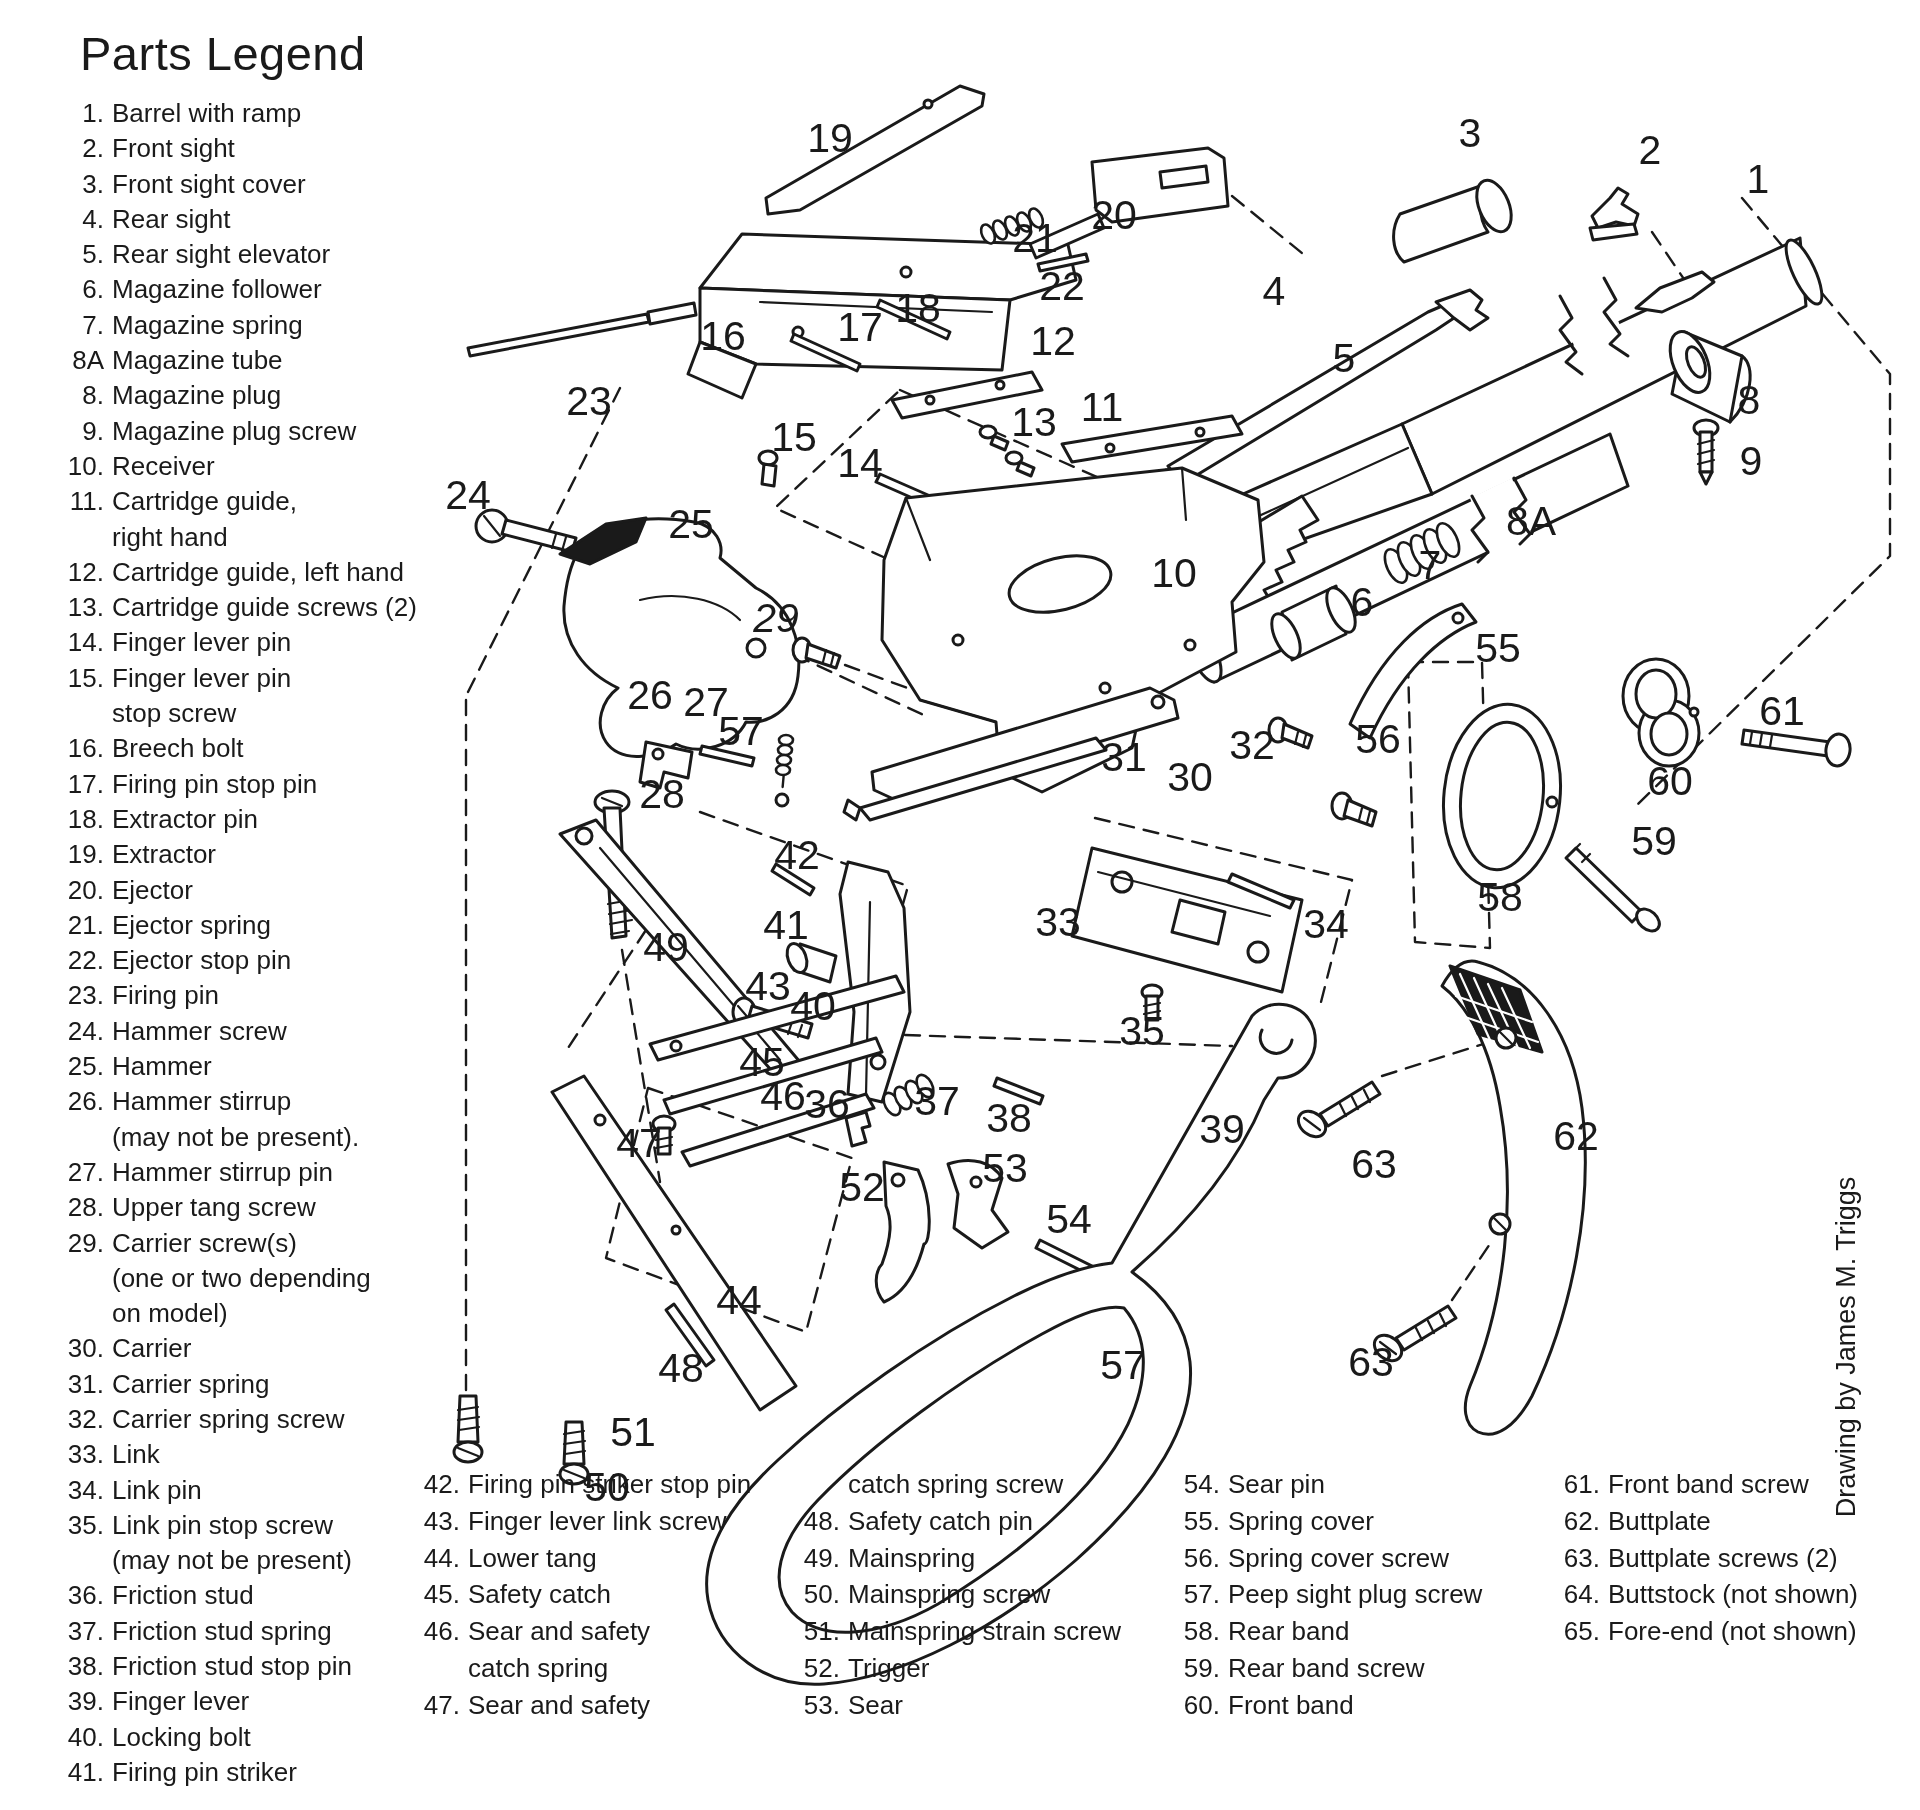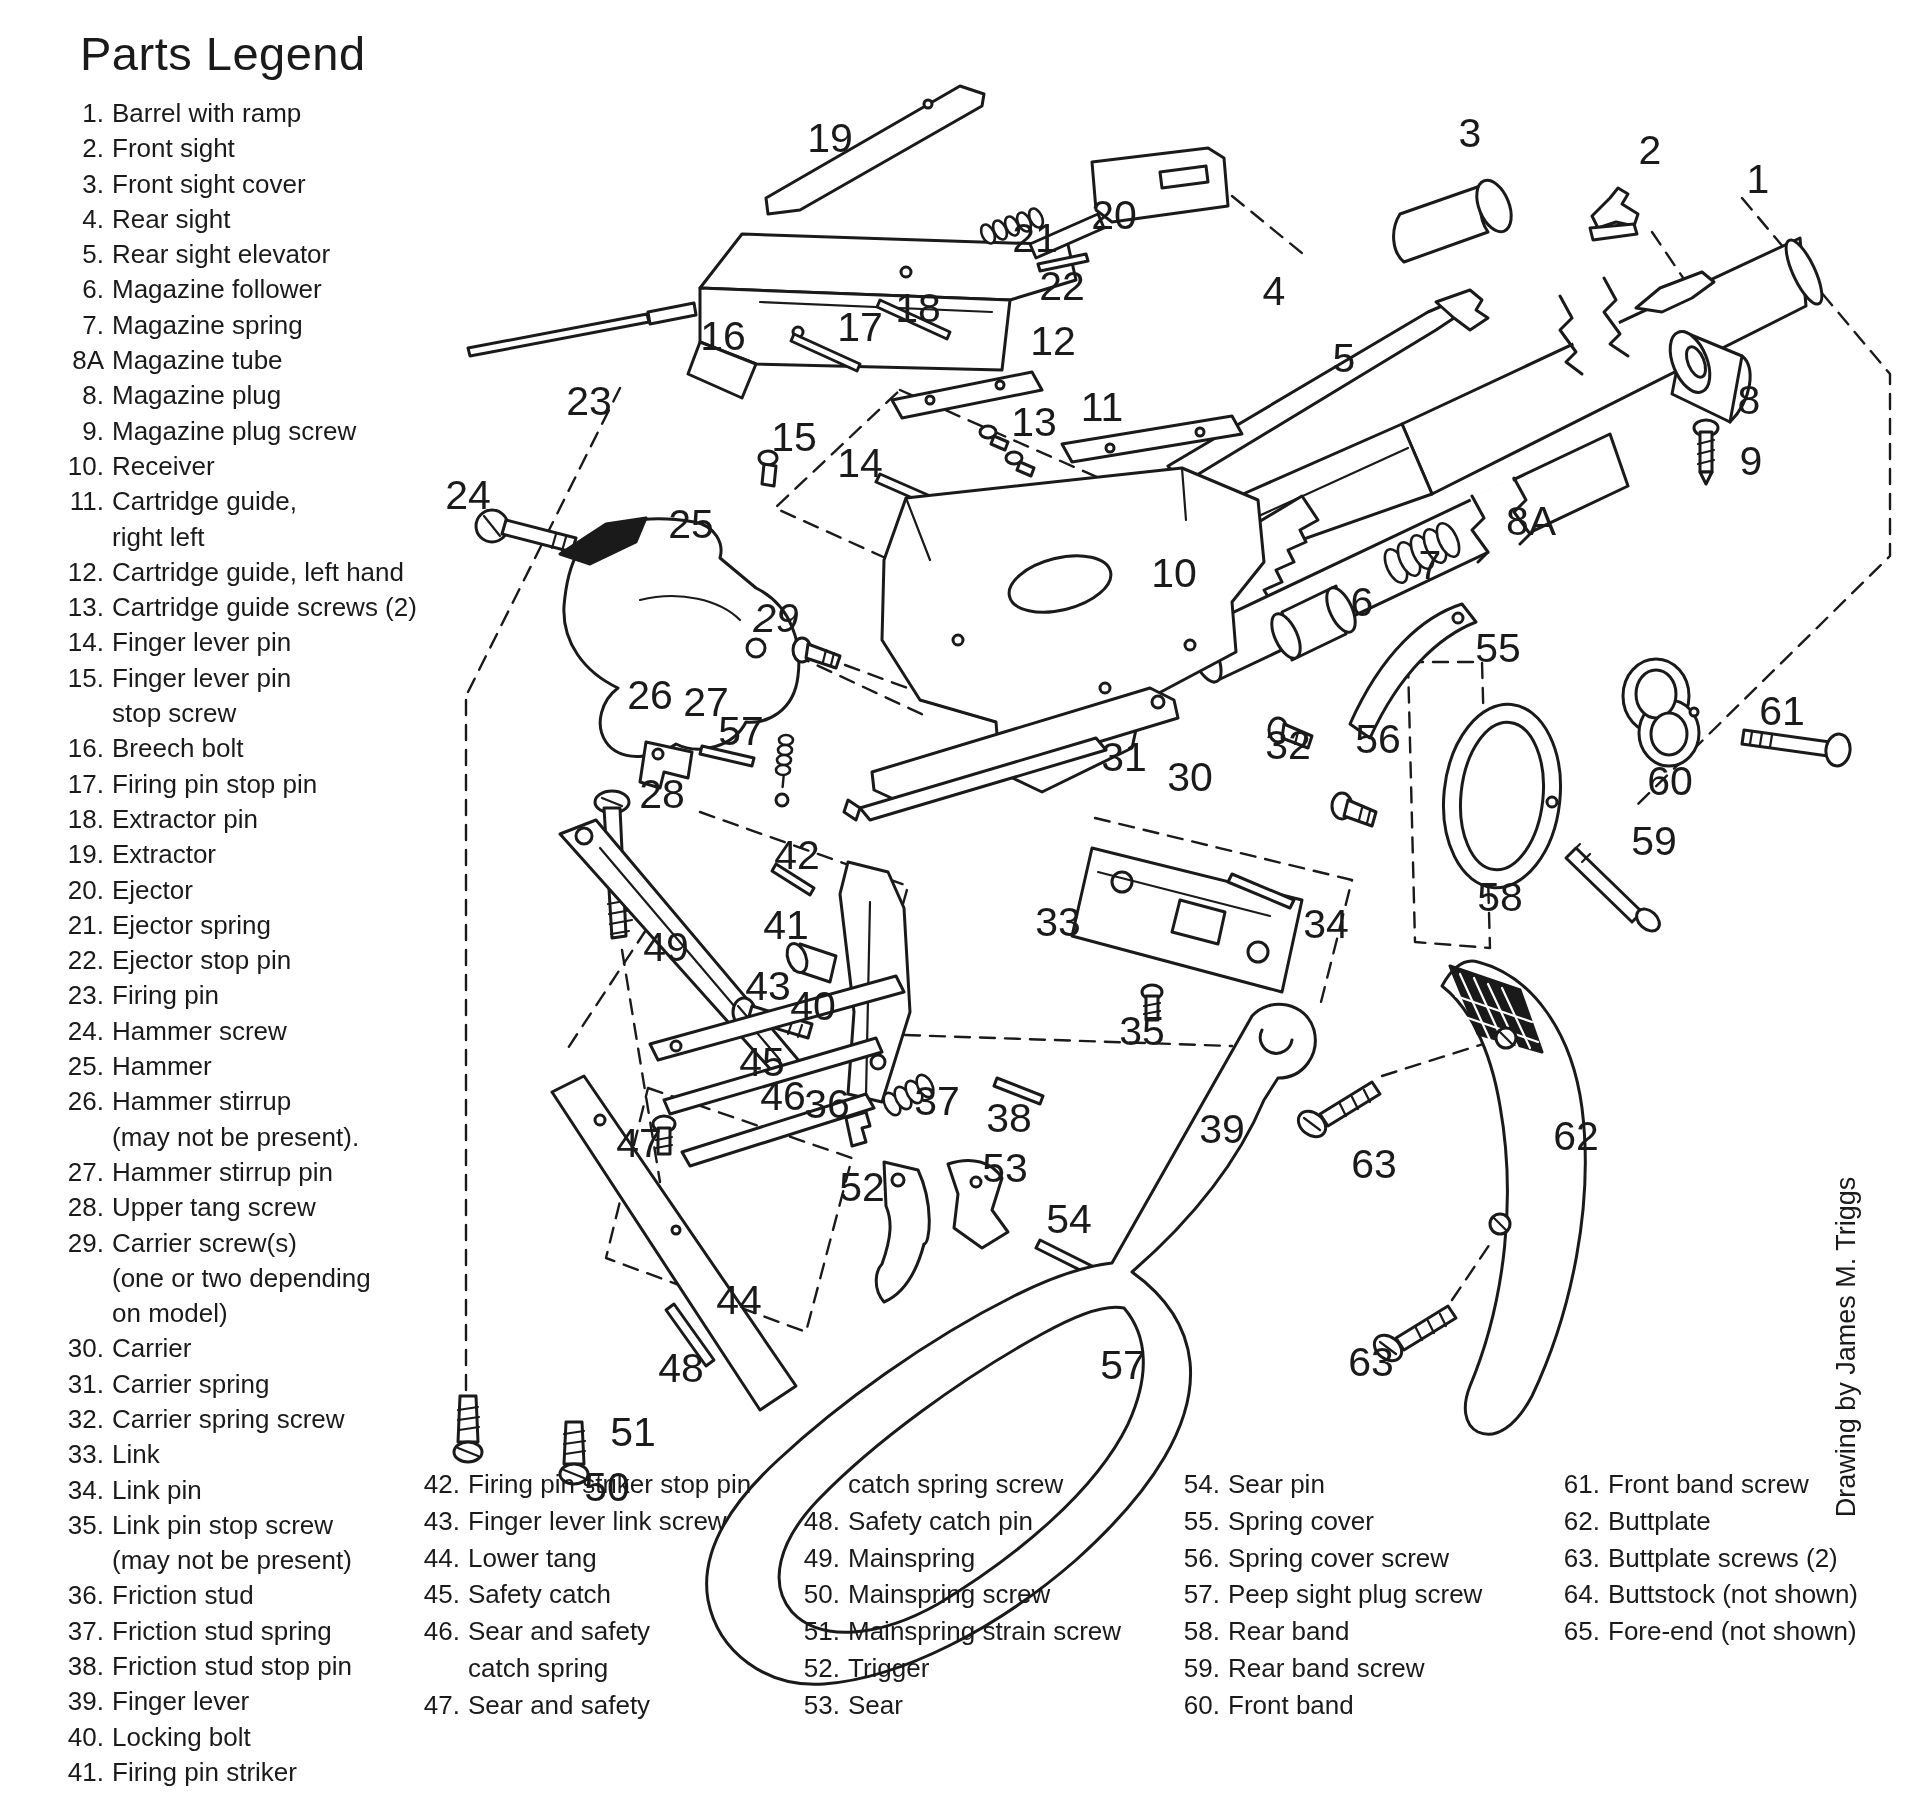--- a/index.html
+++ b/index.html
@@ -473,21 +473,21 @@
       <div class="row">
         <span class="num">10.</span>
         <span class="txt">Receiver</span>
       </div>
       <div class="row">
         <span class="num">11.</span>
         <span class="txt">Cartridge guide,</span>
       </div>
       <div class="row">
         <span class="num"></span>
-        <span class="txt">right left</span>
+        <span class="txt">right hand</span>
       </div>
       <div class="row">
         <span class="num">12.</span>
         <span class="txt">Cartridge guide, left hand</span>
       </div>
       <div class="row">
         <span class="num">13.</span>
         <span class="txt">Cartridge guide screws (2)</span>
       </div>
       <div class="row">
@@ -769,21 +769,21 @@
       <span class="co" style="left: 1174px; top: 573px;">10</span>
       <span class="co" style="left: 1430px; top: 565px;">7</span>
       <span class="co" style="left: 1362px; top: 602px;">6</span>
       <span class="co" style="left: 776px; top: 618px; font-style: italic;">29</span>
       <span class="co" style="left: 1498px; top: 648px;">55</span>
       <span class="co" style="left: 650px; top: 695px;">26</span>
       <span class="co" style="left: 706px; top: 702px;">27</span>
       <span class="co" style="left: 1378px; top: 739px;">56</span>
       <span class="co" style="left: 1782px; top: 711px;">61</span>
       <span class="co" style="left: 741px; top: 731px;">57</span>
-      <span class="co" style="left: 1252px; top: 745px; margin-left: 36px;">32</span>
+      <span class="co" style="left: 1252px; top: 745px;">32</span>
       <span class="co" style="left: 1124px; top: 757px;">31</span>
       <span class="co" style="left: 1670px; top: 781px;">60</span>
       <span class="co" style="left: 1190px; top: 777px;">30</span>
       <span class="co" style="left: 662px; top: 794px;">28</span>
       <span class="co" style="left: 1654px; top: 841px;">59</span>
       <span class="co" style="left: 1500px; top: 897px;">58</span>
       <span class="co" style="left: 797px; top: 855px;">42</span>
       <span class="co" style="left: 786px; top: 925px;">41</span>
       <span class="co" style="left: 1058px; top: 922px;">33</span>
       <span class="co" style="left: 1326px; top: 924px;">34</span>

